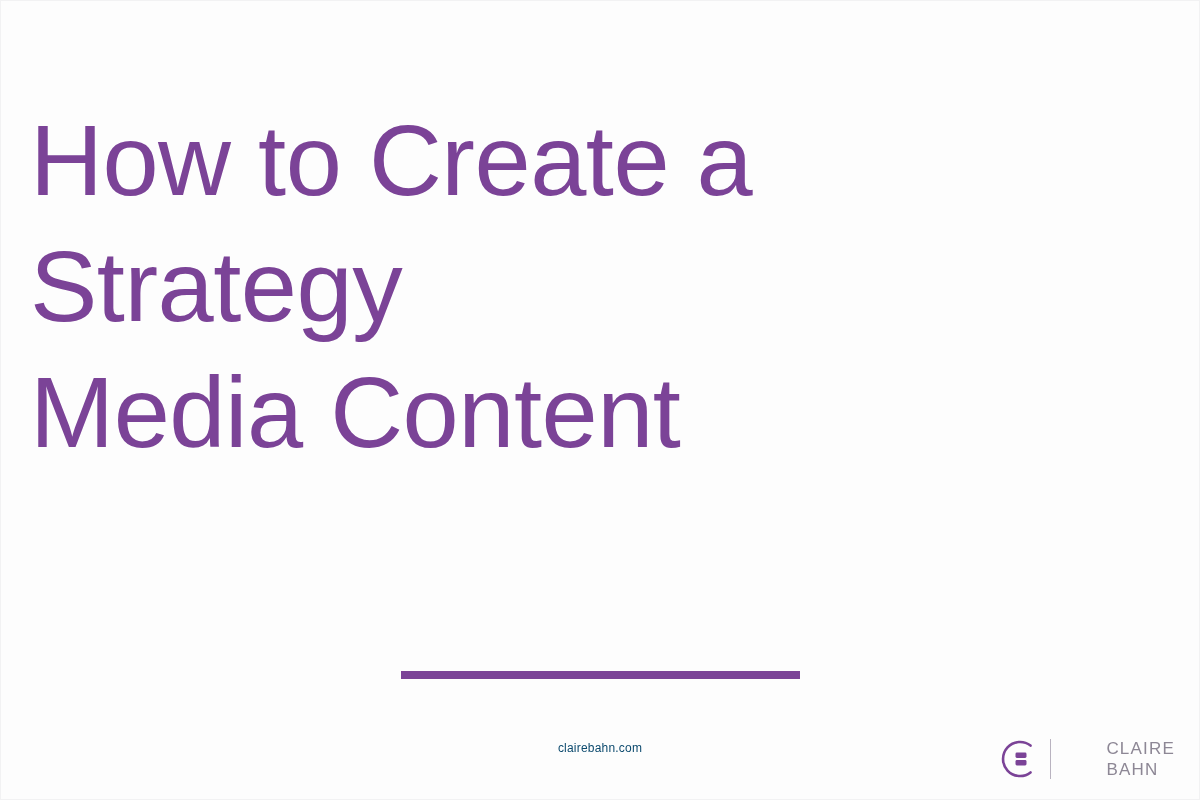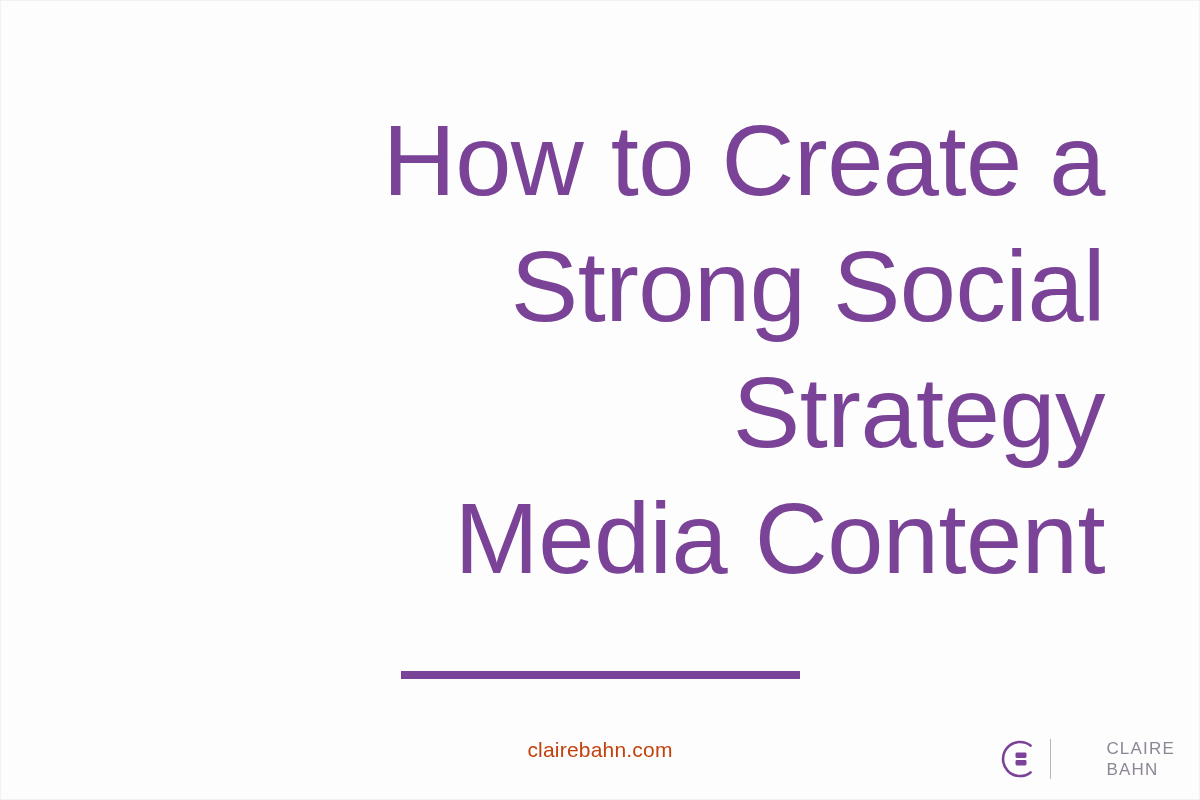--- a/index.html
+++ b/index.html
@@ -22,24 +22,24 @@
     background: #fdfdfd;
     box-sizing: border-box;
     border: 1px solid #f2f2f3;
     overflow: hidden;
   }
 
   
   .title-block {
     position: absolute;
     left: 0;
-    right: 6px;
+    right: 0;
     top: 96px;
-    text-align: right;
-    padding: 0 88px;
+    text-align: left;
+    padding: 0 29px;
     box-sizing: border-box;
   }
 
   .title-line {
     display: block;
     color: #7b4397;
     font-family: "Liberation Sans", sans-serif;
     font-size: 101px;
     line-height: 126px;
     font-weight: 300;
@@ -66,23 +66,23 @@
   
   .url-wrap {
     position: absolute;
     left: 0;
     right: 0;
     top: 737px;
     text-align: center;
   }
 
   .url {
-    color: #c2410c;
+    color: #0c4a6e;
     font-family: "Liberation Sans", sans-serif;
-    font-size: 21px;
+    font-size: 12px;
     font-weight: 400;
     letter-spacing: 0.2px;
   }
 
   
   .brand {
     position: absolute;
     right: 24px;
     top: 730px;
     display: flex;
@@ -122,21 +122,20 @@
     margin-left: 44px;
   }
 </style>
 </head>
 <body>
 
 <div class="card">
 
   <div class="title-block">
     <span class="title-line">How to Create a</span>
-    <span class="title-line">Strong Social</span>
     <span class="title-line">Strategy</span>
     <span class="title-line">Media Content</span>
   </div>
 
   <div class="rule-wrap">
     <div class="rule"></div>
   </div>
 
   <div class="url-wrap">
     <span class="url">clairebahn.com</span>

